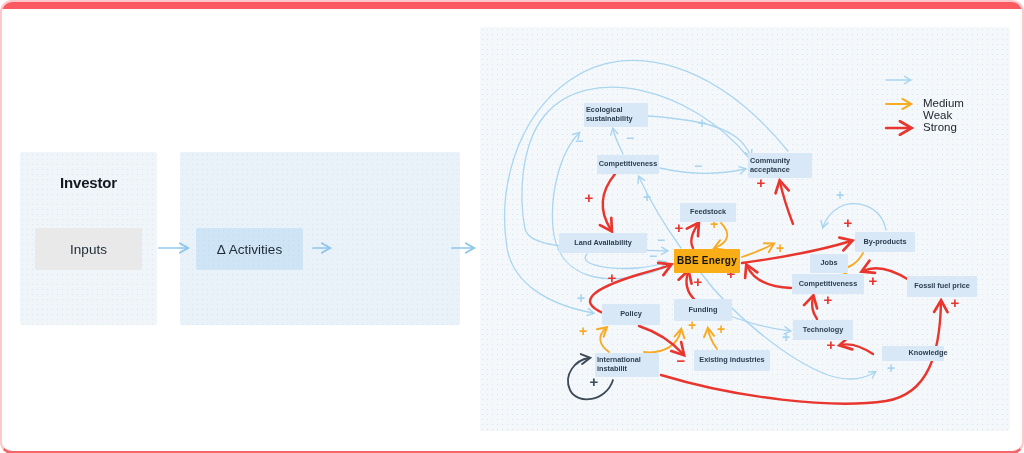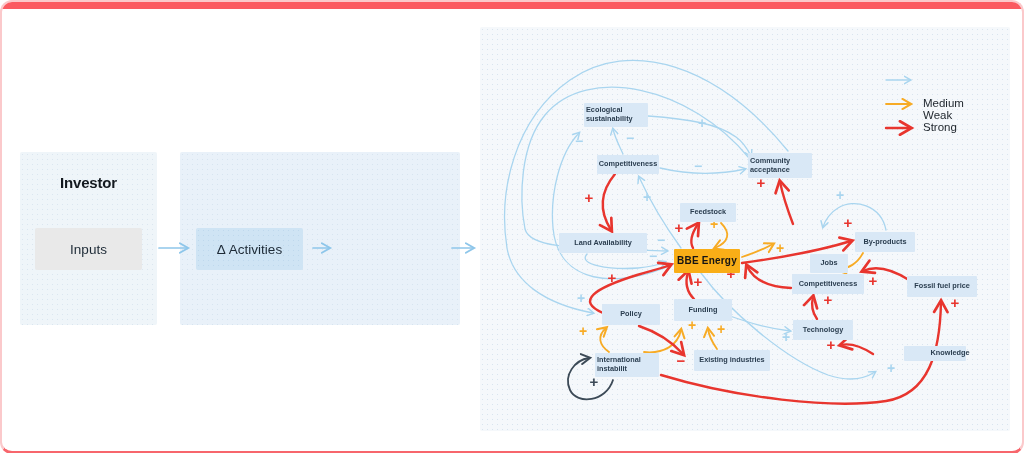--- a/index.html
+++ b/index.html
@@ -148,21 +148,21 @@
       <div class="node" style="left: 678px; top: 201px; width: 56px; height: 19px;">Feedstock</div>
       <div class="node" style="left: 557px; top: 231px; width: 88px; height: 20px;">Land Availability</div>
       <div class="node center" style="left: 672px; top: 247px; width: 66px; height: 24px;">BBE Energy</div>
       <div class="node" style="left: 808px; top: 223px; width: 38px; height: 19px; margin-top: 29px;">Jobs</div>
       <div class="node" style="left: 853px; top: 230px; width: 60px; height: 20px;">By-products</div>
       <div class="node" style="left: 790px; top: 272px; width: 72px; height: 20px;">Competitiveness</div>
       <div class="node" style="left: 905px; top: 274px; width: 70px; height: 21px;">Fossil fuel price</div>
       <div class="node" style="left: 600px; top: 302px; width: 58px; height: 21px;">Policy</div>
       <div class="node" style="left: 672px; top: 297px; width: 58px; height: 22px;">Funding</div>
       <div class="node" style="left: 791px; top: 318px; width: 60px; height: 20px;">Technology</div>
-      <div class="node" style="left: 902px; top: 344px; width: 62px; height: 15px; padding-left: 32px;">Knowledge</div>
+      <div class="node" style="left: 880px; top: 344px; width: 62px; height: 15px; padding-left: 32px;">Knowledge</div>
       <div class="node" style="left: 692px; top: 348px; width: 76px; height: 21px;">Existing industries</div>
       <div class="node" style="left: 593px; top: 351px; width: 64px; height: 24px;">International instabilit</div>
     </div>
   <div id="legend-layer">
       <div class="legend-label" style="left: 921px; top: 71px; position: absolute; margin-top: 36px;">Weak</div>
       <div class="legend-label" style="left: 921px; top: 95px; position: absolute;">Medium</div>
       <div class="legend-label" style="left: 921px; top: 119px; position: absolute;">Strong</div>
     </div>
 </div>
 

